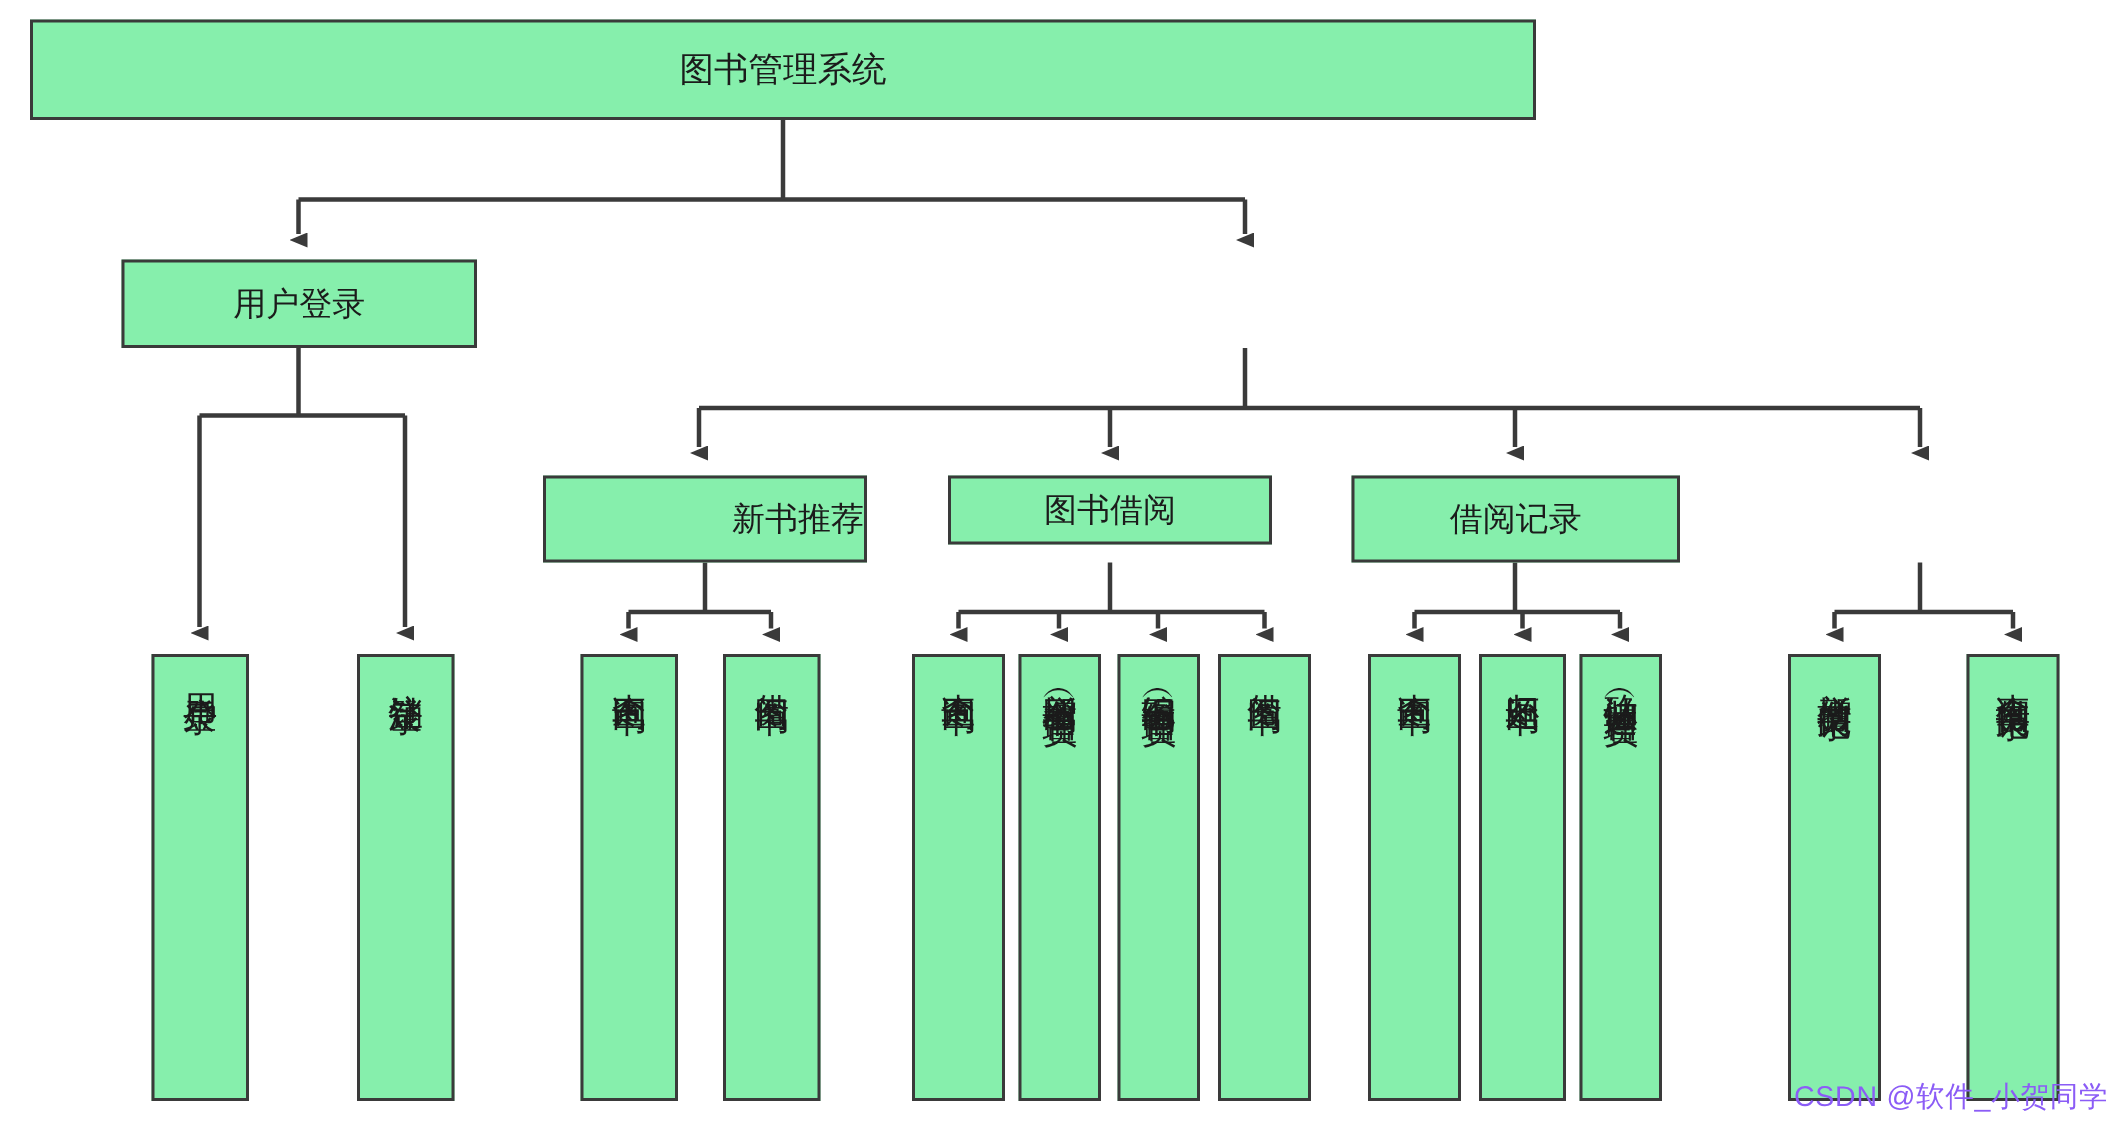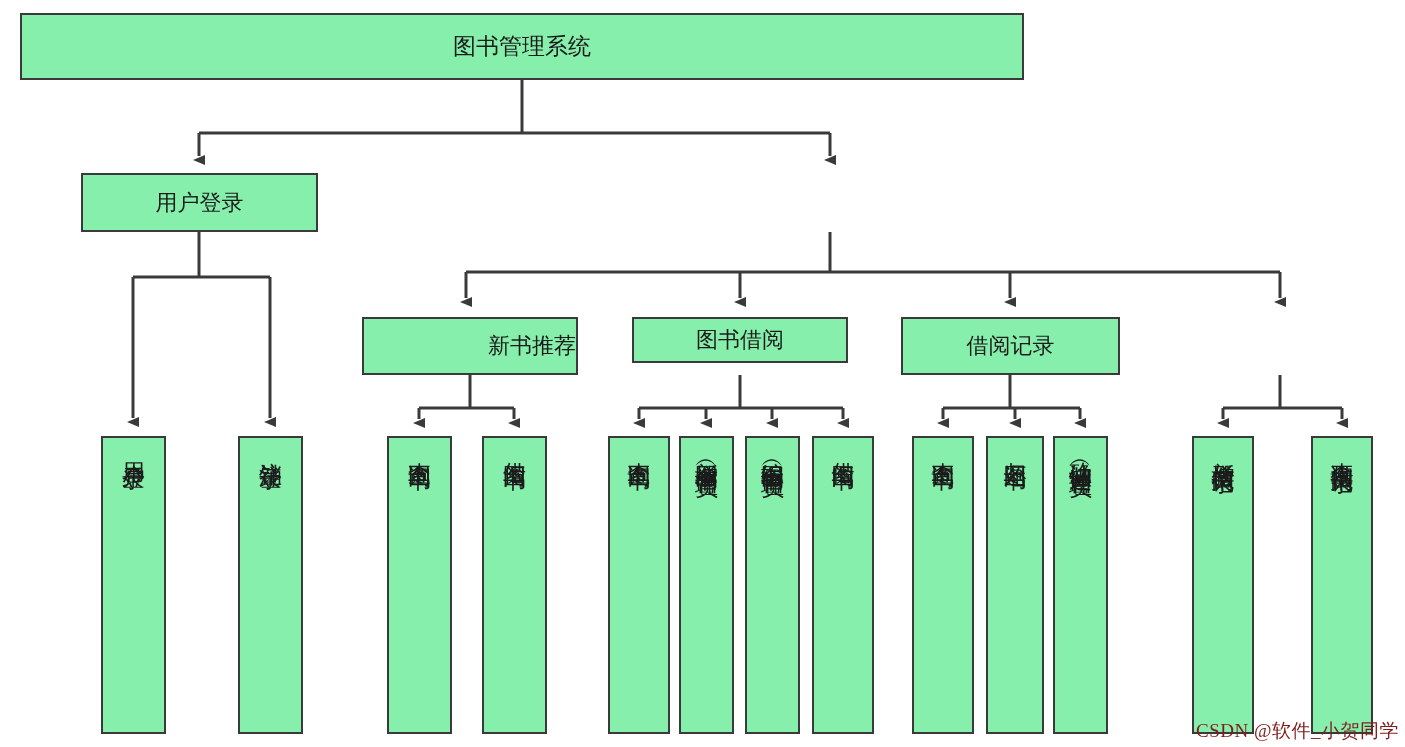--- a/index.html
+++ b/index.html
@@ -183,15 +183,15 @@
   <div class="node leaf" id="node-leaf-10" style="left: 1053px; top: 436px; width: 55px; height: 298px; border-color: rgb(58, 58, 58); color: rgb(27, 27, 27);">
     <span class="node-label">确认归还（管理员）</span>
   </div>
   <div class="node leaf" id="node-leaf-11" style="left: 1192px; top: 436px; width: 62px; height: 298px; border-color: rgb(58, 58, 58); color: rgb(27, 27, 27);">
     <span class="node-label">新增借阅记录</span>
   </div>
   <div class="node leaf" id="node-leaf-12" style="left: 1311px; top: 436px; width: 62px; height: 298px; border-color: rgb(58, 58, 58); color: rgb(27, 27, 27);">
     <span class="node-label">查询借阅记录</span>
   </div>
 
-  <div class="watermark" style="left: 1196px; top: 718px; color: #7f1d1d; font-family: Liberation Serif, serif;">CSDN @软件_小贺同学</div>
+  <div class="watermark" style="left: 1196px; top: 718px; color: #8b5cf6;">CSDN @软件_小贺同学</div>
 
 </div>
 
 </body></html>

